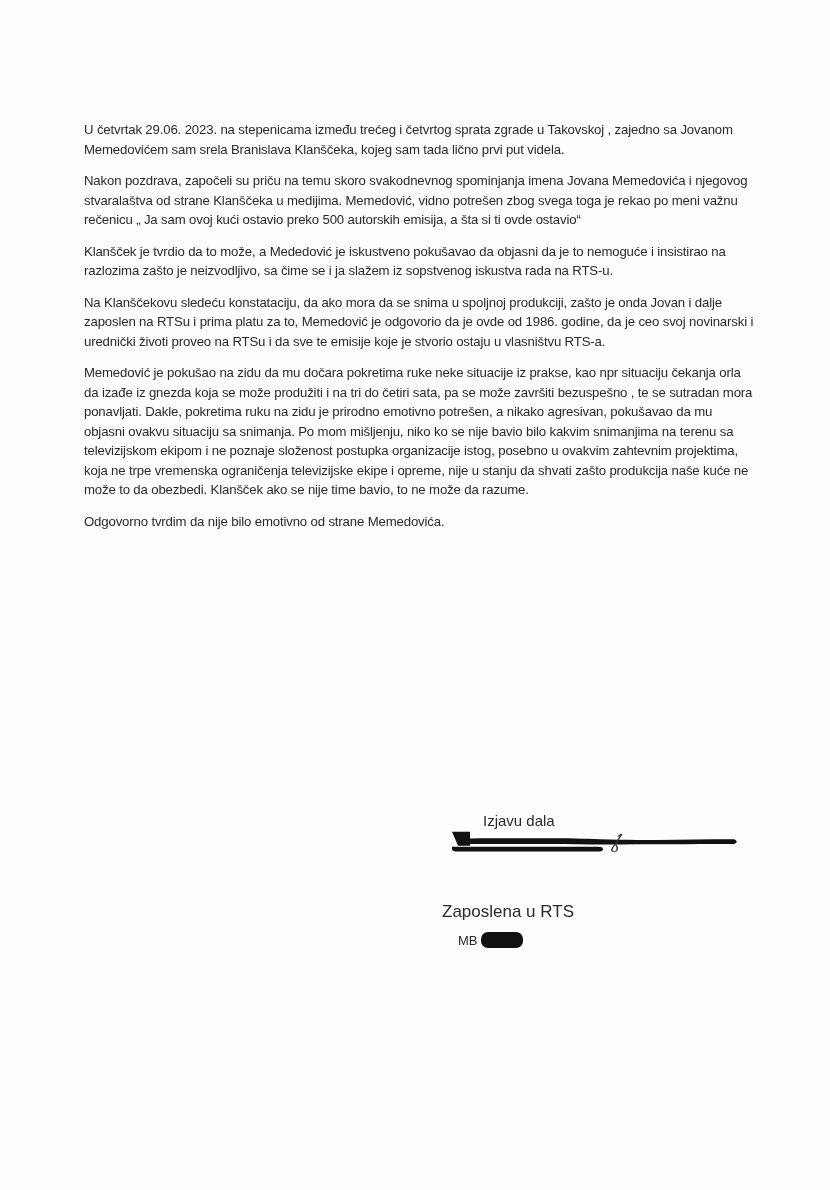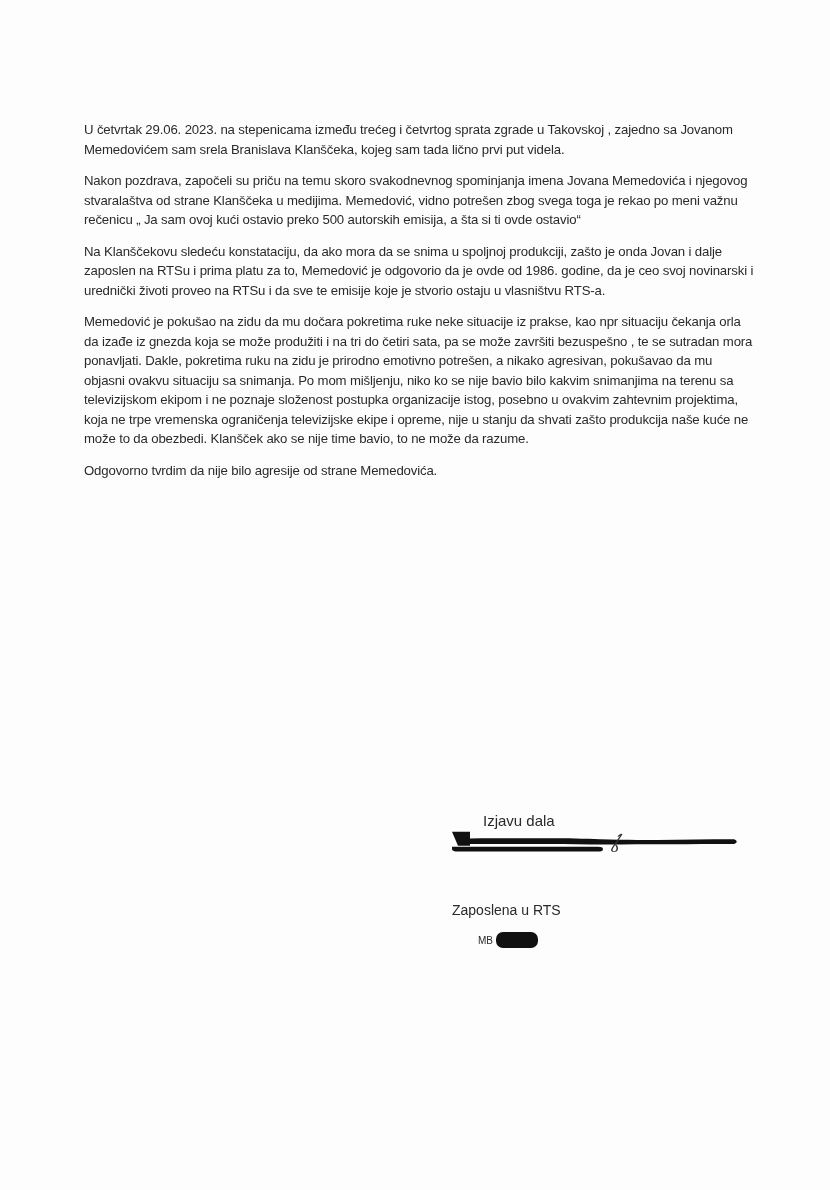--- a/index.html
+++ b/index.html
@@ -4,34 +4,35 @@
 <style>
   html, body { margin:0; padding:0; }
   body { width:830px; height:1190px; background:#ffffff; position:relative; overflow:hidden;
          font-family:"Liberation Sans", sans-serif; color:#2a2a2a; }
   .page { position:absolute; left:0; top:0; width:830px; height:1190px; background:#fdfdfd; }
   .body-text { position:absolute; left:84px; top:120px; width:670px; font-size:13.2px; line-height:19.5px;
                letter-spacing:-0.15px; }
   .body-text p { margin:0 0 12px 0; }
   .sig-label { position:absolute; left:483px; top:812px; font-size:15px; }
   .redact1 { position:absolute; left:450px; top:830px; width:290px; height:28px; }
-  .emp { position:absolute; left:452px; top:902px; font-size:14px; }
-  .mb { position:absolute; left:478px; top:932px; font-size:10px; display:flex; align-items:center; }
+  .emp { position:absolute; left:442px; top:902px; font-size:17px; }
+  .mb { position:absolute; left:458px; top:932px; font-size:13px; display:flex; align-items:center; }
   .mb-redact { display:inline-block; width:42px; height:16px; background:#111; border-radius:7px; margin-left:3px; }
 </style>
 </head>
 <body>
 
 <div class="page">
   <div class="body-text">
     <p>U četvrtak 29.06. 2023. na stepenicama između trećeg i četvrtog sprata zgrade u Takovskoj , zajedno sa Jovanom Memedovićem sam srela Branislava Klanščeka, kojeg sam tada lično prvi put videla.</p>
     <p>Nakon pozdrava, započeli su priču na temu skoro svakodnevnog  spominjanja imena Jovana Memedovića i njegovog stvaralaštva od strane Klanščeka u medijima. Memedović, vidno potrešen zbog svega toga je rekao po meni važnu rečenicu „ Ja sam ovoj kući ostavio preko 500 autorskih emisija, a šta si ti ovde ostavio“</p>
+    <p>Klanšček je tvrdio da to može, a Mededović je iskustveno pokušavao da objasni da je to nemoguće i insistirao na razlozima zašto je neizvodljivo, sa čime se i ja slažem iz sopstvenog iskustva rada na RTS-u.</p>
     <p>Na Klanščekovu sledeću konstataciju, da ako mora da se snima u spoljnoj produkciji, zašto je onda Jovan i dalje zaposlen na RTSu i prima platu za to, Memedović je odgovorio da je ovde od 1986. godine, da je ceo svoj novinarski i urednički životi proveo na RTSu i da sve te emisije koje je stvorio ostaju u vlasništvu RTS-a.</p>
     <p>Memedović je pokušao na zidu da mu dočara pokretima ruke  neke situacije iz prakse, kao npr situaciju čekanja orla da izađe iz gnezda koja se može produžiti i na tri do četiri sata, pa se može završiti bezuspešno , te se sutradan mora ponavljati. Dakle, pokretima ruku na zidu je prirodno emotivno potrešen, a nikako agresivan, pokušavao da mu objasni ovakvu situaciju sa snimanja. Po mom mišljenju, niko ko se nije bavio bilo kakvim snimanjima na terenu sa televizijskom ekipom i ne poznaje složenost postupka organizacije istog, posebno u ovakvim zahtevnim projektima, koja ne trpe vremenska ograničenja televizijske ekipe i opreme, nije u stanju da shvati  zašto   produkcija naše kuće ne može to da obezbedi. Klanšček ako se nije time bavio, to ne može da razume.</p>
-    <p>Odgovorno tvrdim da nije bilo agresije od strane Memedovića.</p>
+    <p>Odgovorno tvrdim da nije bilo emotivno od strane Memedovića.</p>
   </div>
 
   <div class="sig-label">Izjavu dala</div>
 
   <svg class="redact1" viewBox="0 0 290 60" preserveAspectRatio="none">
     <path d="M2 4 h18 v14 C80 18 120 16 150 20 C200 24 240 18 284 20 a6 6 0 0 1 0 10 C220 30 150 32 100 30 L20 30 L20 34 H8 Z" fill="#111"></path>
     <path d="M2 36 H148 a5 5 0 0 1 0 10 H8 a5 5 0 0 1 -6 -5 Z" fill="#111"></path>
     <path d="M168 14 c6 -10 4 -6 -2 14 c-4 10 -6 18 -2 18 c4 0 4 -8 2 -14" stroke="#333" stroke-width="1.5" fill="none"></path>
   </svg>
 

